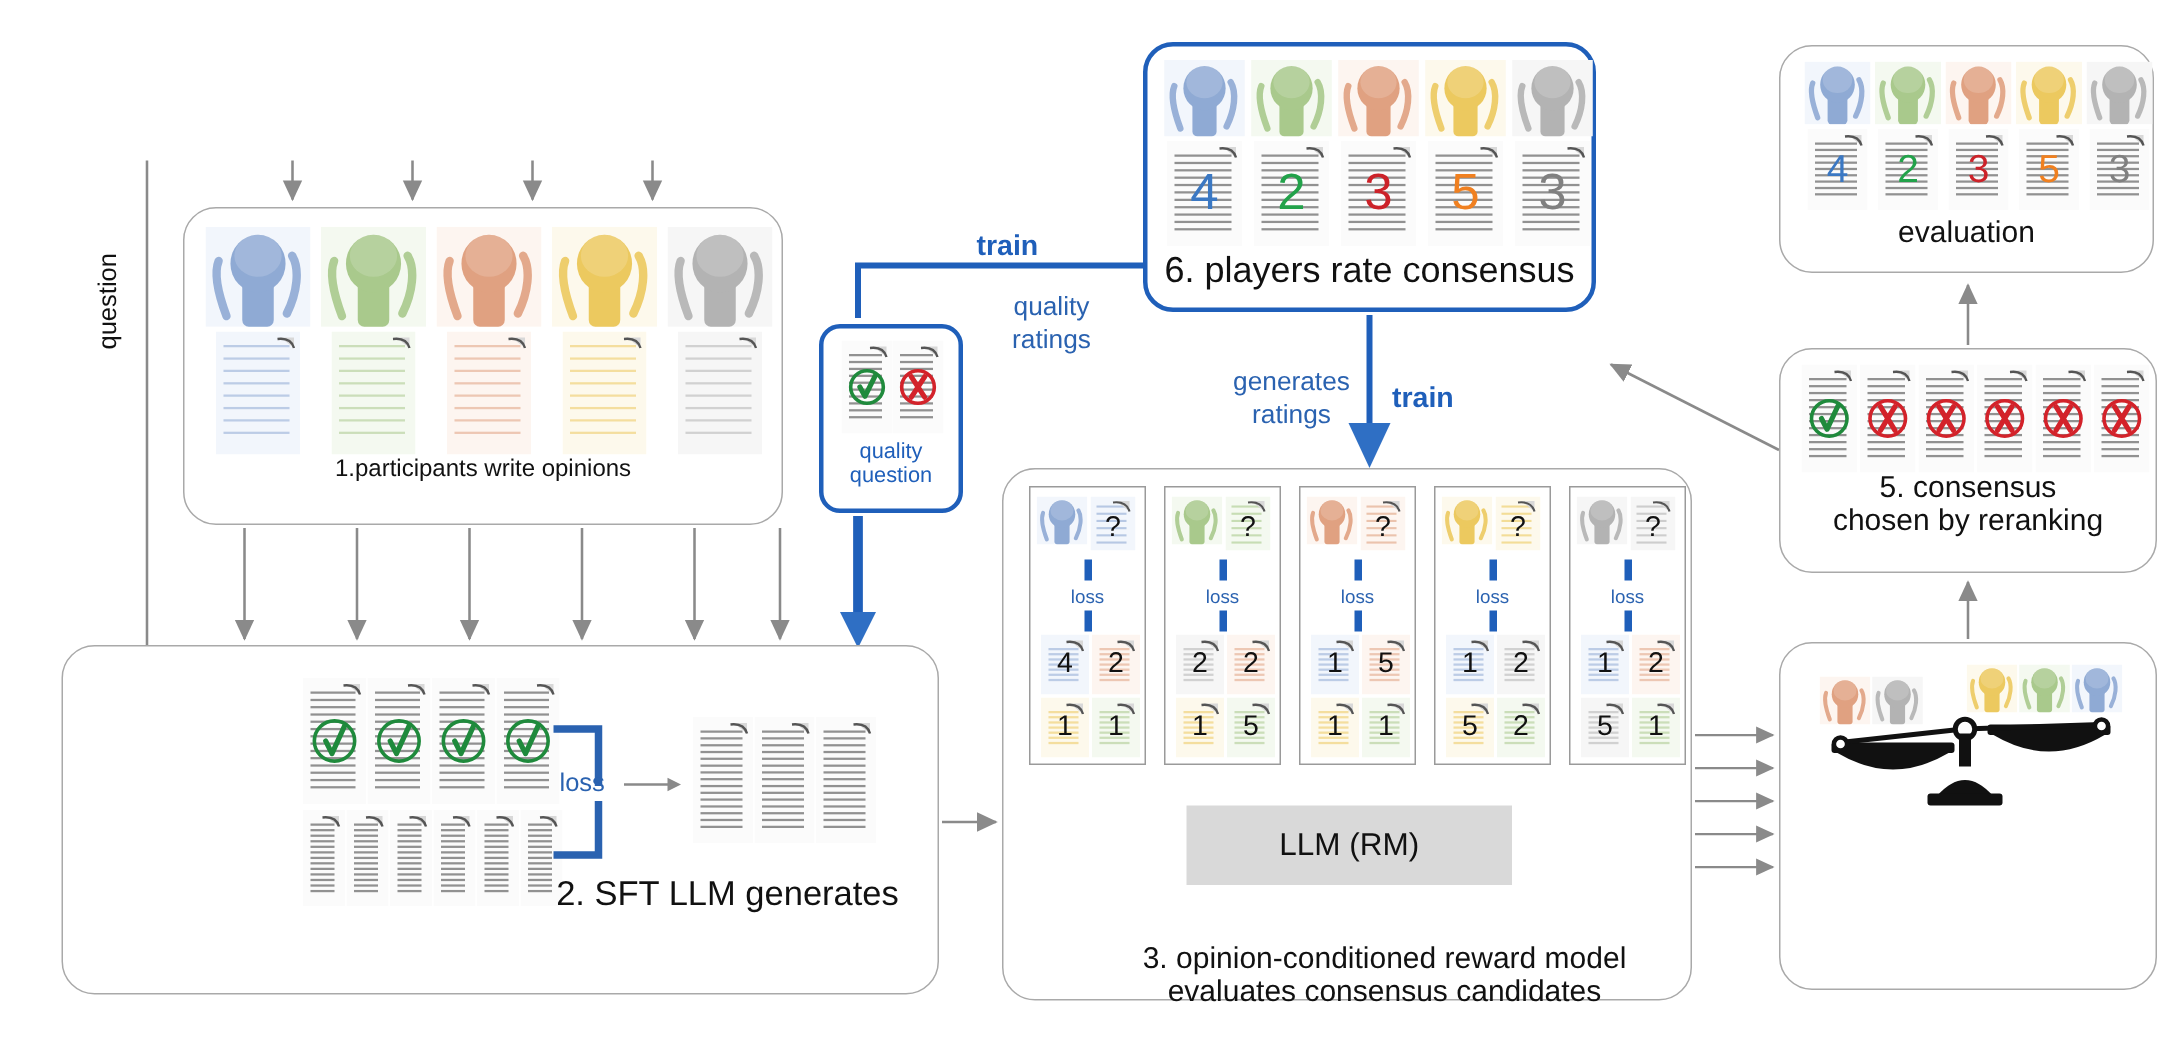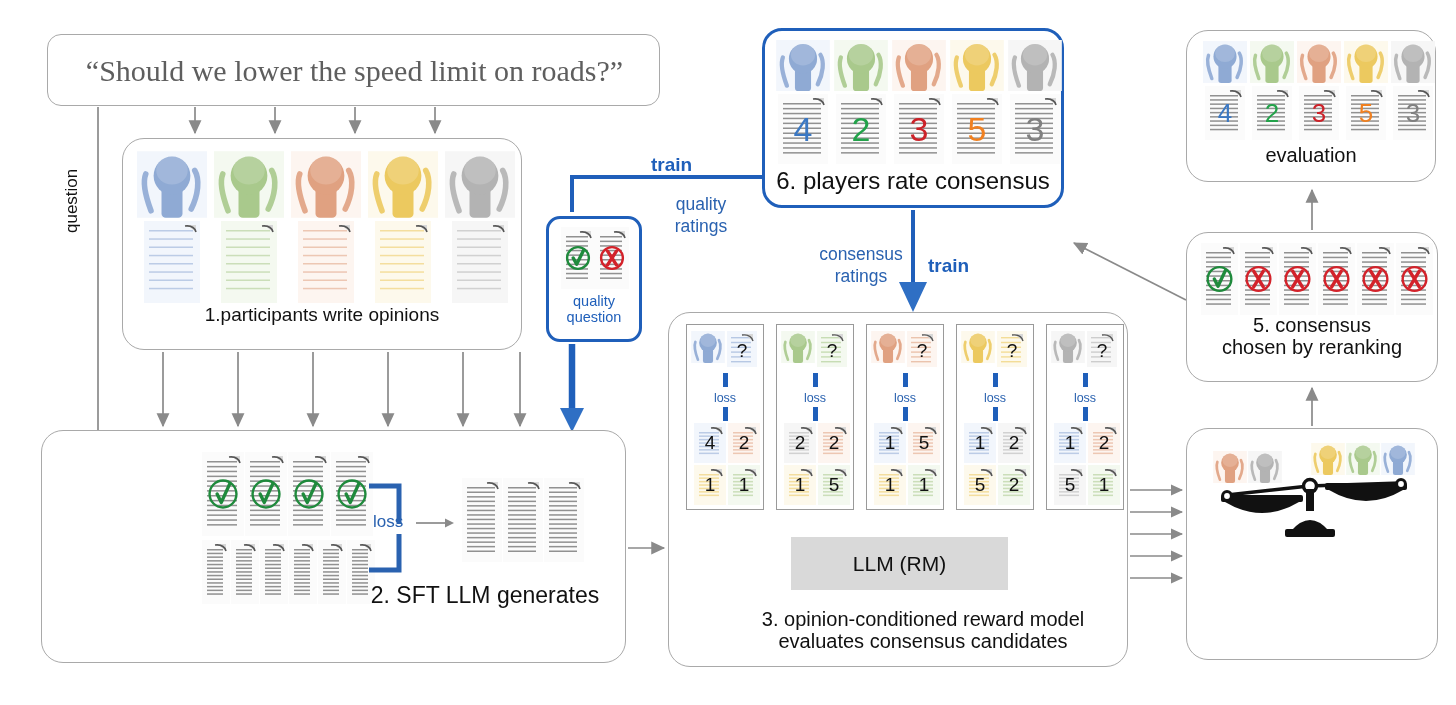--- a/index.html
+++ b/index.html
@@ -28,21 +28,21 @@
   
   .doc{position:relative;display:inline-block;}
   .doc svg{display:block;}
   .docnum{position:absolute;left:0;right:0;top:50%;transform:translateY(-50%);
       text-align:center;font-family:"Liberation Sans",sans-serif;font-weight:400;}
 
   
   #participants-box{left:122px;top:138px;width:400px;height:212px;}
   #participants-grid{position:absolute;left:14px;top:12px;display:flex;gap:7px;}
   .pcol{display:flex;flex-direction:column;align-items:center;gap:3px;}
-  #participants-cap{left:122px;top:304px;width:400px;font-size:19px;}
+  #participants-cap{left:122px;top:304px;width:400px;font-size:16px;}
 
   
   #quality-box{left:546px;top:216px;width:96px;height:126px;border-radius:14px;}
   #quality-docs{position:absolute;left:12px;top:8px;}
   #quality-cap{left:546px;top:293px;width:96px;font-size:14.5px;color:#1f5fba;}
   #quality-ratings-lbl{position:absolute;left:655px;top:194px;width:92px;text-align:center;
       font-size:17.5px;color:#2a62b0;line-height:1.25;}
   #train-lbl-1{position:absolute;left:651px;top:154px;font-size:19px;font-weight:bold;color:#1f5fba;}
   #train-lbl-2{position:absolute;left:928px;top:255px;font-size:19px;font-weight:bold;color:#1f5fba;}
   #agreement-lbl{position:absolute;left:802px;top:244px;width:118px;text-align:center;
@@ -71,21 +71,21 @@
 
   
   #rm-box{left:668px;top:312px;width:460px;height:355px;}
   .rmcard{position:absolute;top:324px;width:78px;height:186px;border:1.4px solid #9a9a9a;background:#fff;box-sizing:border-box;}
   .rmtop{position:absolute;left:4px;top:6px;display:flex;gap:2px;align-items:flex-start;}
   .rmloss{position:absolute;left:0;right:0;top:66px;text-align:center;font-size:12.5px;color:#2a62b0;}
   .rmbar{position:absolute;left:50%;margin-left:-2.5px;width:5px;background:#1f5fba;}
   .rmgrid{position:absolute;left:7px;top:98px;display:grid;grid-template-columns:repeat(2,32px);gap:2px;}
   #llmrm{position:absolute;left:791px;top:537px;width:217px;height:53px;background:#d9d9d9;
       display:flex;align-items:center;justify-content:center;font-size:21px;color:#111;}
-  #rm-cap{left:668px;top:608px;width:510px;font-size:20px;}
+  #rm-cap{left:668px;top:628px;width:510px;font-size:20px;}
 
   
   #sft-box{left:41px;top:430px;width:585px;height:233px;}
   #llmsft{position:absolute;left:66px;top:462px;width:86px;height:120px;background:#d9d9d9;
       display:flex;flex-direction:column;align-items:center;justify-content:center;
       font-size:20px;line-height:1.35;color:#111;}
   #sft-good{position:absolute;left:202px;top:452px;display:flex;gap:1px;}
   #sft-plain{position:absolute;left:202px;top:540px;display:flex;gap:1px;}
   #sft-loss{position:absolute;left:373px;top:512px;font-size:17px;color:#2a62b0;}
   #sft-out{position:absolute;left:462px;top:478px;display:flex;gap:1px;}
@@ -143,23 +143,20 @@
     <path d="M1130,556 L1182,556" stroke="#8a8a8a" stroke-width="1.5" fill="none" marker-end="url(#ag)"></path>
     <path d="M1130,578 L1182,578" stroke="#8a8a8a" stroke-width="1.5" fill="none" marker-end="url(#ag)"></path>
 
     <path d="M1312,426 L1312,388" stroke="#8a8a8a" stroke-width="1.7" fill="none" marker-end="url(#ag)"></path>
 
     <path d="M1312,230 L1312,190" stroke="#8a8a8a" stroke-width="1.7" fill="none" marker-end="url(#ag)"></path>
 
     <path d="M1186,300 L1074,243" stroke="#8a8a8a" stroke-width="1.7" fill="none" marker-end="url(#ag)"></path>
   </svg>
 
-  <div class="box" id="question-box">
-    <div id="question-text">“Should we lower the speed limit on roads?”</div>
-  </div>
   <div id="question-label">question</div>
 
   <div class="box" id="participants-box">
     <div id="participants-grid">
         <span class="pcol">
     <span class="person">
   <svg width="70" height="67" viewBox="0 0 40 38">
     <rect x="0" y="0" width="40" height="38" fill="#f2f6fc"></rect>
     <path d="M8,34 C5,26 3,18 5,13" stroke="#8faad4" stroke-width="3.2" fill="none" stroke-linecap="round" opacity=".9"></path>
     <path d="M31,33 C35,25 36,16 33,11" stroke="#8faad4" stroke-width="3.2" fill="none" stroke-linecap="round" opacity=".9"></path>
@@ -342,21 +339,21 @@
     <span>question</span>
   </div>
 
   <div id="train-lbl-1">train</div>
   <div id="quality-ratings-lbl">
     <span>quality</span><br>
     <span>ratings</span>
   </div>
   <div id="train-lbl-2">train</div>
   <div id="agreement-lbl">
-    <span>consensus</span><br>
+    <span>generates</span><br>
     <span>ratings</span>
   </div>
 
   <div class="box blue" id="players-box">
     <div id="players-grid">
         <span class="pcol">
     <span class="person">
   <svg width="54" height="51" viewBox="0 0 40 38">
     <rect x="0" y="0" width="40" height="38" fill="#f2f6fc"></rect>
     <path d="M8,34 C5,26 3,18 5,13" stroke="#8faad4" stroke-width="3.2" fill="none" stroke-linecap="round" opacity=".9"></path>

